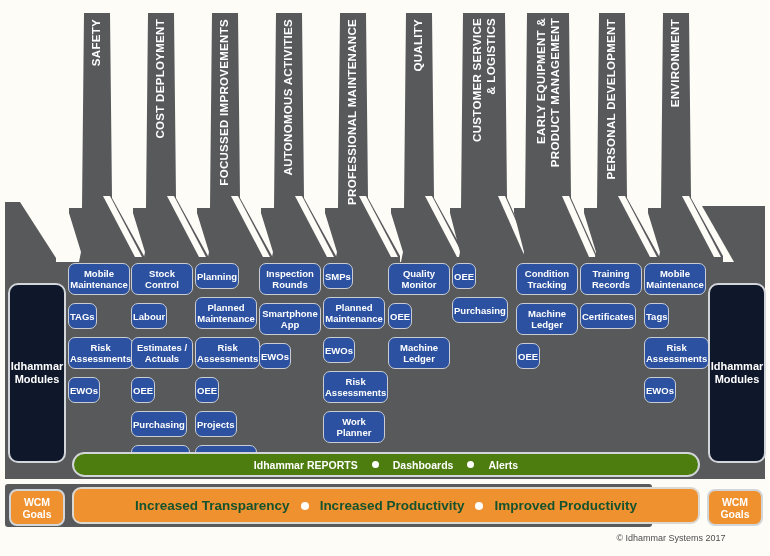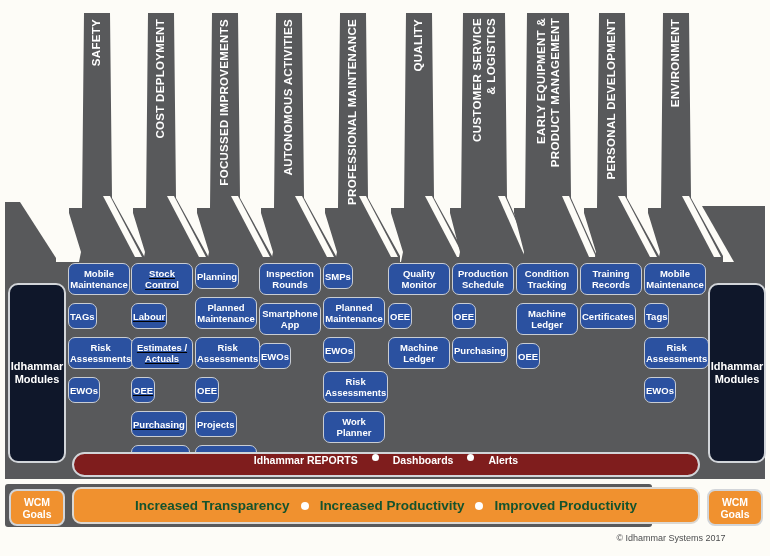--- a/index.html
+++ b/index.html
@@ -32,23 +32,23 @@
     position:absolute;width:54px;height:176px;top:283px;
     background:#0f172a;border:2px solid #d2d5d9;border-radius:10px;
     color:#fff;font-weight:bold;font-size:11px;line-height:13px;
     display:flex;align-items:center;justify-content:center;text-align:center;
   }
   #side-left{left:8px;}
   #side-right{left:708px;}
 
   .reports-bar{
     position:absolute;left:72px;top:452px;width:628px;height:25px;
-    background:#7f1d1d;border:2px solid #d2d5d9;border-radius:13px;
+    background:#4d7c0f;border:2px solid #d2d5d9;border-radius:13px;
     box-sizing:border-box;
-    display:flex;justify-content:center;gap:14px;
+    display:flex;align-items:center;justify-content:center;gap:14px;
     color:#fff;font-weight:bold;font-size:10.5px;
   }
   .dot{width:7px;height:7px;border-radius:50%;background:#fff;display:inline-block;}
 
   .bottom-strip{
     position:absolute;left:5px;top:484px;width:647px;height:43px;
     background:#58595B;border-radius:3px;
   }
   .wcm-box{
     position:absolute;top:5px;width:52px;height:33px;
@@ -108,21 +108,21 @@
 
   <div id="pillars-layer">
       <div class="chimney-label" style="width: 192px; left: 1px; top: 107px; height: 16px;">SAFETY</div>
       <div class="module-col" style="left: 68px;">
         <div class="module-box">Mobile Maintenance</div>
         <div class="module-box">TAGs</div>
         <div class="module-box">Risk Assessments</div>
         <div class="module-box">EWOs</div>
       </div>
       <div class="chimney-label" style="width: 192px; left: 65px; top: 107px; height: 16px;">COST DEPLOYMENT</div>
-      <div class="module-col" style="left: 131px; text-decoration: underline;">
+      <div class="module-col" style="left: 131px;">
         <div class="module-box">Stock Control</div>
         <div class="module-box">Labour</div>
         <div class="module-box">Estimates / Actuals</div>
         <div class="module-box">OEE</div>
         <div class="module-box">Purchasing</div>
         <div class="module-box">Productivity</div>
       </div>
       <div class="chimney-label" style="width: 192px; left: 129px; top: 107px; height: 16px;">FOCUSSED IMPROVEMENTS</div>
       <div class="module-col" style="left: 195px;">
         <div class="module-box">Planning</div>
@@ -148,21 +148,20 @@
       </div>
       <div class="chimney-label" style="width: 192px; left: 323px; top: 107px; height: 16px;">QUALITY</div>
       <div class="module-col" style="left: 388px;">
         <div class="module-box">Quality Monitor</div>
         <div class="module-box">OEE</div>
         <div class="module-box">Machine Ledger</div>
       </div>
       <div class="chimney-label" style="width: 192px; left: 388px; top: 100px; height: 28px;">CUSTOMER SERVICE
 &amp; LOGISTICS</div>
       <div class="module-col" style="left: 452px;">
-        <div class="module-box">Production Schedule</div>
         <div class="module-box">OEE</div>
         <div class="module-box">Purchasing</div>
       </div>
       <div class="chimney-label" style="width: 192px; left: 452px; top: 100px; height: 28px;">EARLY EQUIPMENT &amp;
 PRODUCT MANAGEMENT</div>
       <div class="module-col" style="left: 516px;">
         <div class="module-box">Condition Tracking</div>
         <div class="module-box">Machine Ledger</div>
         <div class="module-box">OEE</div>
       </div>

